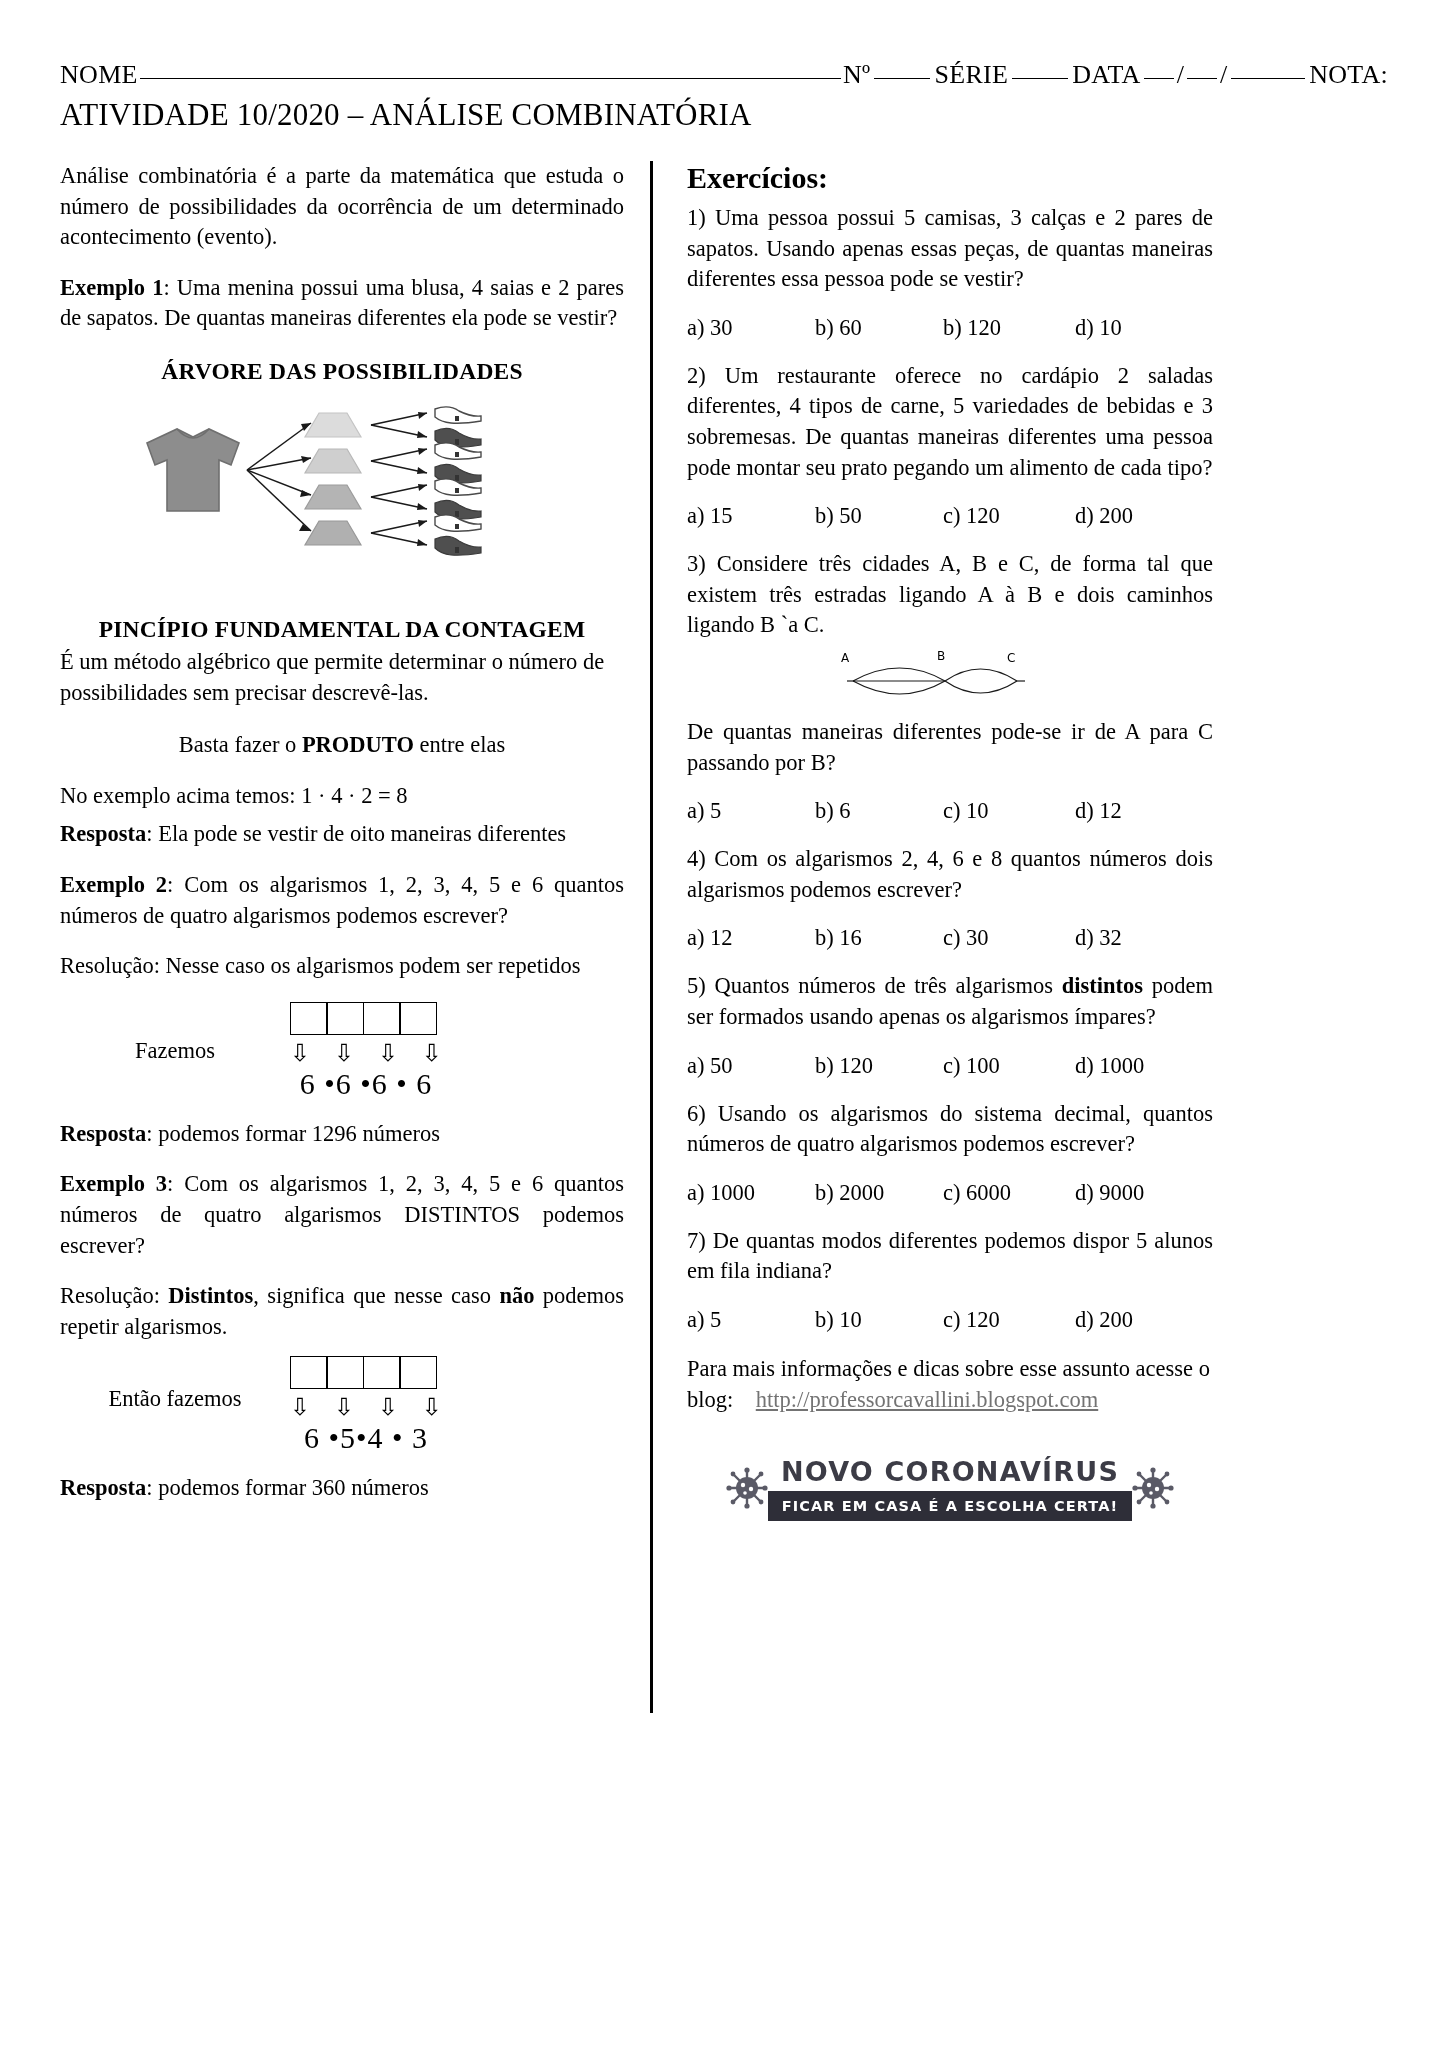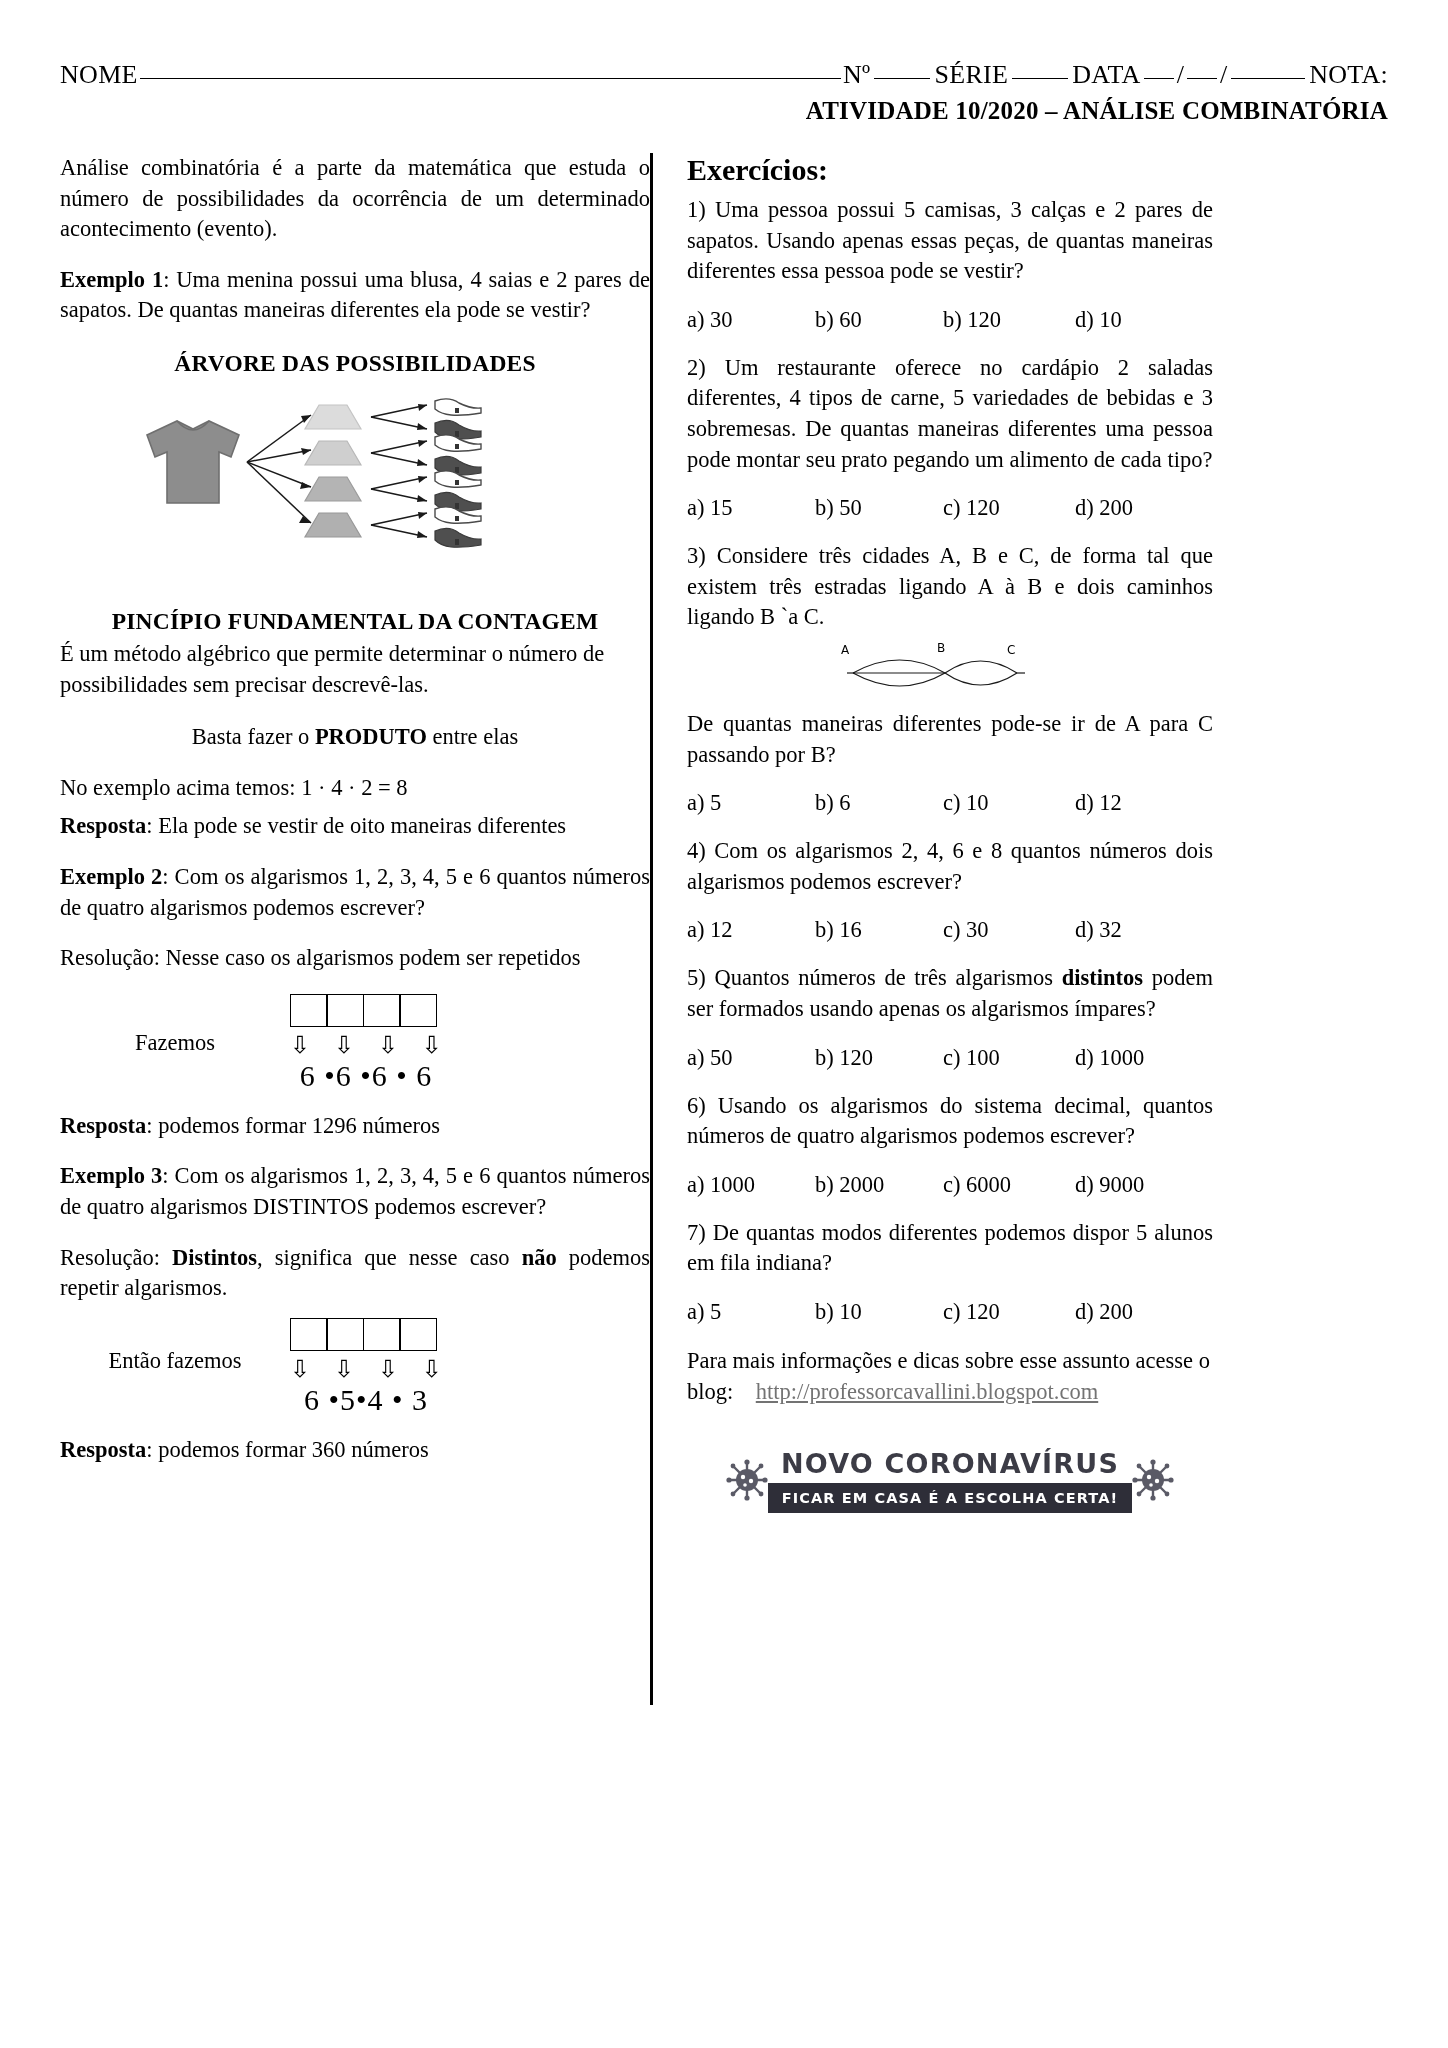--- a/index.html
+++ b/index.html
@@ -15,25 +15,25 @@
   .page { position:absolute; left:0; top:0; width:1448px; height:1752px; padding:60px 60px 0 60px; }
 
   
   .hdr-row { display:flex; align-items:baseline; font-size:26px; white-space:nowrap; }
   .hdr-row .lbl { letter-spacing:.3px; }
   .rule { border-bottom:1.6px solid #000; display:inline-block; height:1px; position:relative; top:-4px; }
   .r-name { flex:1 1 auto; min-width:40px; margin:0 2px; }
   .r-s { width:56px; margin:0 4px; }
   .r-xs { width:30px; margin:0 3px; }
   .r-m { width:74px; margin:0 4px; }
-  .hdr-title { font-weight:bold; font-size:25px; margin-top:7px; letter-spacing:.2px;text-align:right; }
+  .hdr-title { font-weight:normal; font-size:31px; margin-top:7px; letter-spacing:.2px; }
 
   
   .cols { display:flex; margin-top:28px; height:1560px; }
-  .col-l { width:590px; }
+  .col-l { width:590px; padding-right:26px; }
   .divider { width:3px; background:#000; margin:0 0 0 0; height:1552px; }
   .col-r { width:560px; padding-left:34px; }
 
   p, .p { font-size:22.5px; line-height:1.36; margin:0 0 20px 0; text-align:justify; }
   .tight { margin-bottom:8px; }
   .nj { text-align:left; }
   .ctr { text-align:center; }
   b, .b { font-weight:bold; }
 
   .sec-title { font-weight:bold; font-size:23.5px; text-align:center; margin:24px 0 18px 0; letter-spacing:.2px; }

